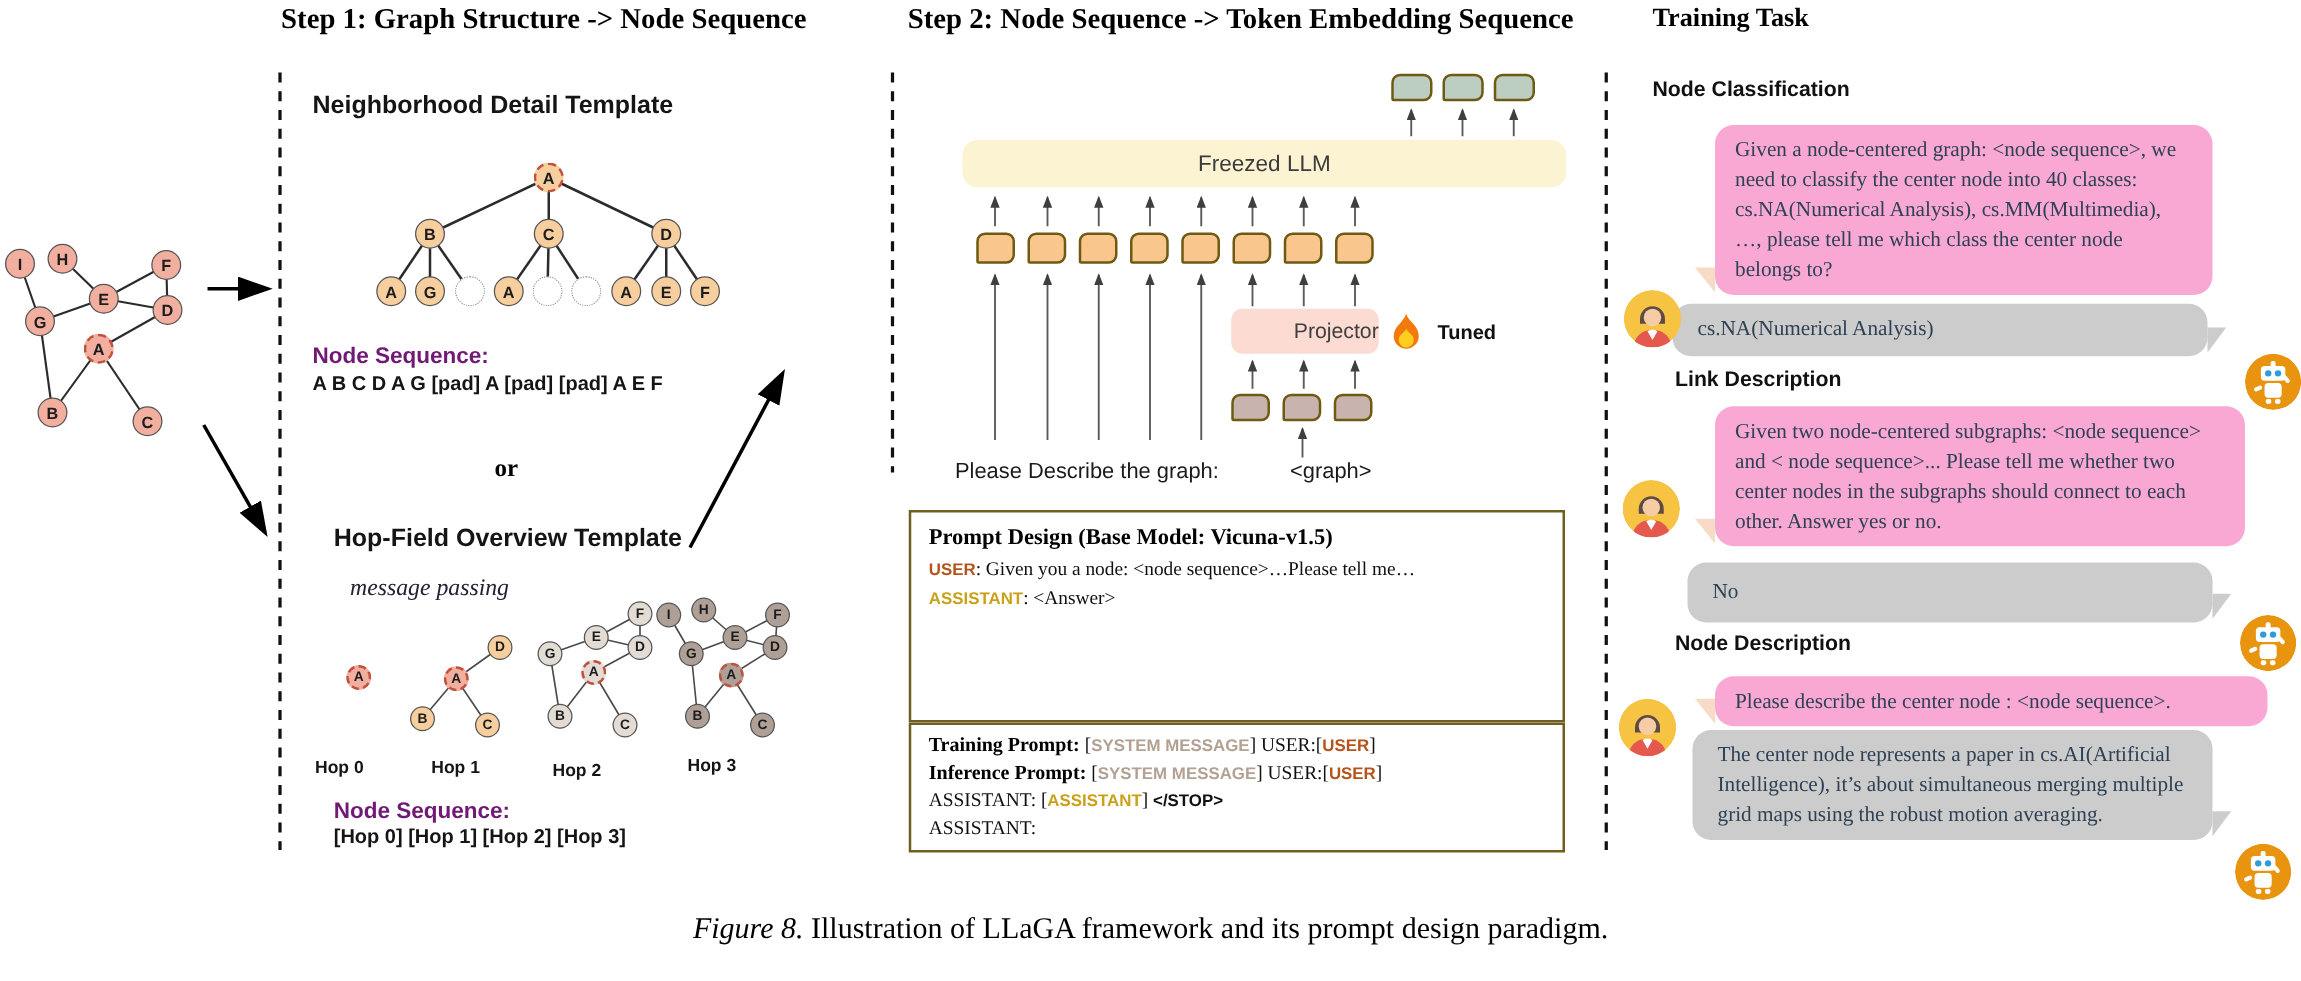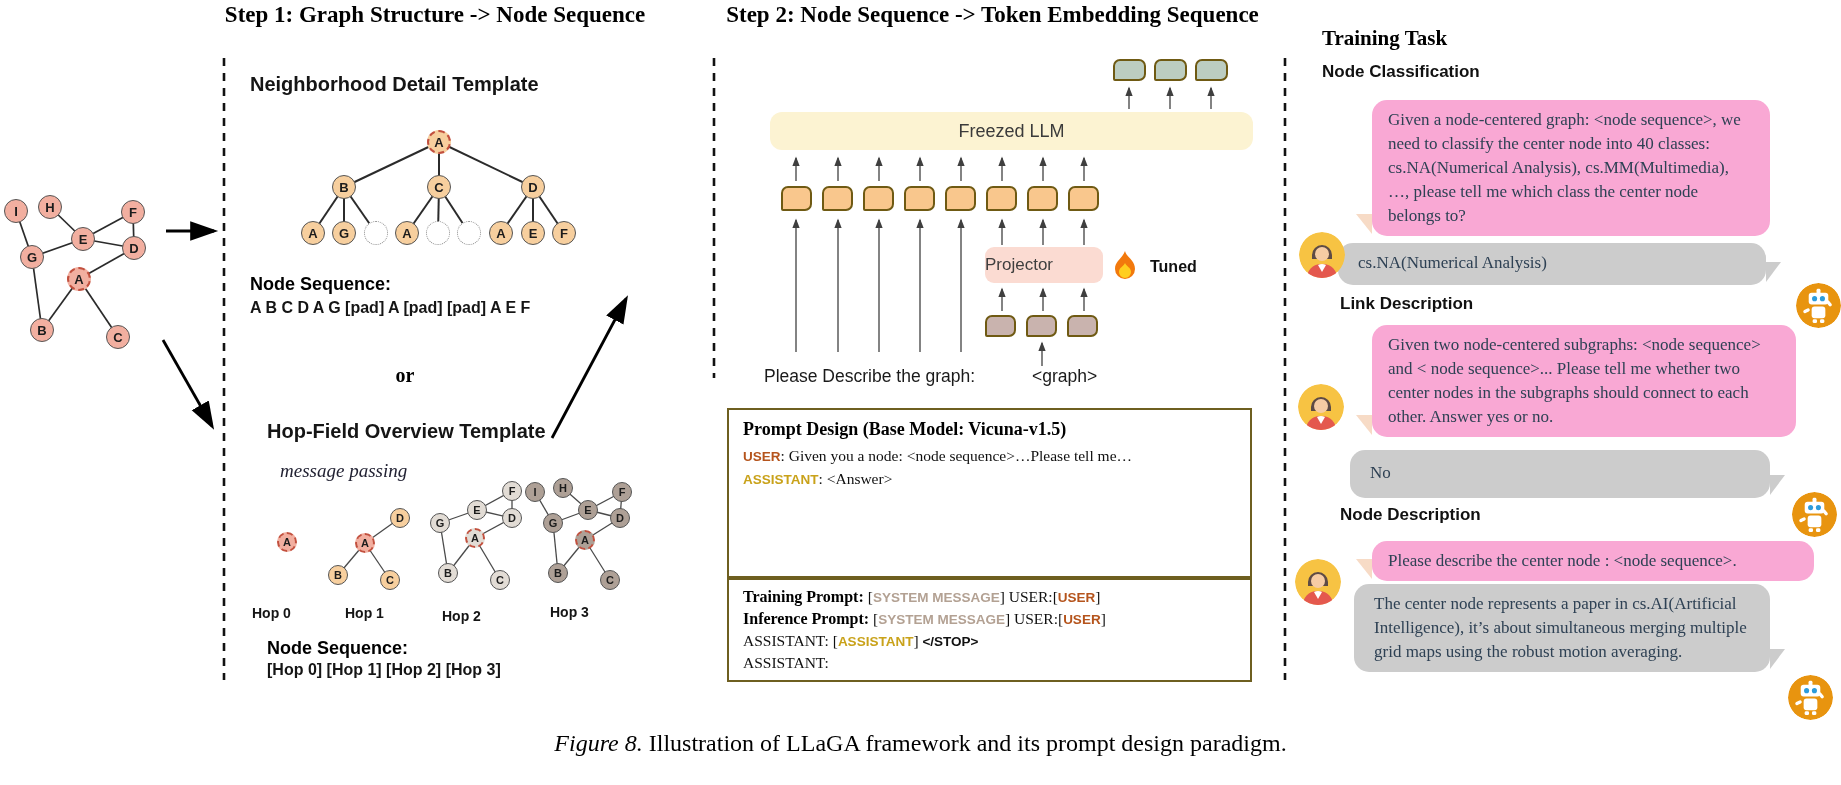--- a/index.html
+++ b/index.html
@@ -2,21 +2,21 @@
 <html><head>
 <meta charset="utf-8">
 <style>
   html,body{margin:0;padding:0;background:#fff;}
   #canvas{position:relative;width:1841px;height:785px;background:#fff;overflow:hidden;
           font-family:"Liberation Sans",sans-serif;}
   .abs{position:absolute;}
   
   .step-title{font:bold 23px "Liberation Serif",serif;color:#000;text-align:center;}
   .tmpl-head{font:bold 20px "Liberation Sans",sans-serif;color:#151515;}
-  .seq-label{font:bold 18px "Liberation Sans",sans-serif;color:#000000;}
+  .seq-label{font:bold 18px "Liberation Sans",sans-serif;color:#701a75;}
   .seq-line{font:bold 16px "Liberation Sans",sans-serif;color:#151515;}
   .or-label{font:bold 20px "Liberation Serif",serif;color:#000;}
   .msg-pass{font:italic 19px "Liberation Serif",serif;color:#223;}
   .hop-label{font:bold 14px "Liberation Sans",sans-serif;color:#151515;width:70px;}
   .task-head{font:bold 17px "Liberation Sans",sans-serif;color:#111;}
   .tt-title{font:bold 21px "Liberation Serif",serif;color:#000;}
   
   .graph{position:absolute;}
   .graph svg{position:absolute;left:0;top:0;overflow:visible;}
   .graph svg line{stroke:#2b2b2b;stroke-width:1.7;}
@@ -34,21 +34,21 @@
   .gn.center{border:2.4px dashed #C2503E;}
   
   .llm-bar{left:770px;top:112px;width:483px;height:38px;background:#FCF3D2;border-radius:12px;
            display:flex;align-items:center;justify-content:center;
            font:18px "Liberation Sans",sans-serif;color:#3b3b3b;}
   .tok{position:absolute;width:31px;height:25px;border:2px solid #6F5A13;
        border-radius:7px 7px 7px 2px;box-sizing:border-box;background:#F9C78D;}
   .tok.green{width:33px;height:22px;background:#BCCDC1;}
   .tok.mauve{height:22px;background:#C9B3AE;}
   .projector{left:985px;top:247px;width:118px;height:36px;background:#FBDBD2;border-radius:9px;
-             display:flex;align-items:center;justify-content:flex-start;
+             display:flex;align-items:center;justify-content:flex-end;
              font:17px "Liberation Sans",sans-serif;color:#3f3f3f;}
   .tuned{font:bold 16px "Liberation Sans",sans-serif;color:#111;}
   .describe{font:17.5px "Liberation Sans",sans-serif;color:#1a1a1a;}
   
   .pbox{border:2px solid #6E5F20;background:#fff;box-sizing:border-box;}
   .pbox1{left:727px;top:408px;width:525px;height:170px;padding:9px 14px;}
   .pbox2{left:727px;top:578px;width:525px;height:104px;padding:6px 14px;}
   .pb-title{font:bold 18px "Liberation Serif",serif;color:#000;margin-bottom:4px;}
   .pb-text{font:15.5px "Liberation Serif",serif;color:#101010;line-height:23px;}
   .lbl{font:bold 13.5px "Liberation Sans",sans-serif;}
@@ -120,21 +120,21 @@
 
     <line x1="1002" y1="311" x2="1002" y2="289" stroke="#5a5a5a" stroke-width="1.5" marker-end="url(#ms)"></line>
     <line x1="1043" y1="311" x2="1043" y2="289" stroke="#5a5a5a" stroke-width="1.5" marker-end="url(#ms)"></line>
     <line x1="1084" y1="311" x2="1084" y2="289" stroke="#5a5a5a" stroke-width="1.5" marker-end="url(#ms)"></line>
 
     <line x1="1042" y1="366" x2="1042" y2="343" stroke="#5a5a5a" stroke-width="1.5" marker-end="url(#ms)"></line>
   </svg>
 
   <div class="abs step-title" style="left:200px;top:2px;width:470px;">Step 1:  Graph Structure -&gt; Node Sequence</div>
   <div class="abs step-title" style="left:725px;top:2px;width:535px;">Step 2:   Node Sequence -&gt; Token Embedding Sequence</div>
-  <div class="abs tt-title" style="left:1322px;top:2px;margin-top:24px;">Training Task</div>
+  <div class="abs tt-title" style="left:1322px;top:2px;">Training Task</div>
 
   <div class="graph" style="left:0;top:150px;width:220px;height:250px;">
     <svg width="220" height="250">
         <line x1="16" y1="61" x2="32" y2="107"></line>
         <line x1="50" y1="57" x2="83" y2="89"></line>
         <line x1="83" y1="89" x2="133" y2="62"></line>
         <line x1="83" y1="89" x2="134" y2="98"></line>
         <line x1="83" y1="89" x2="32" y2="107"></line>
         <line x1="133" y1="62" x2="134" y2="98"></line>
         <line x1="32" y1="107" x2="42" y2="180"></line>

